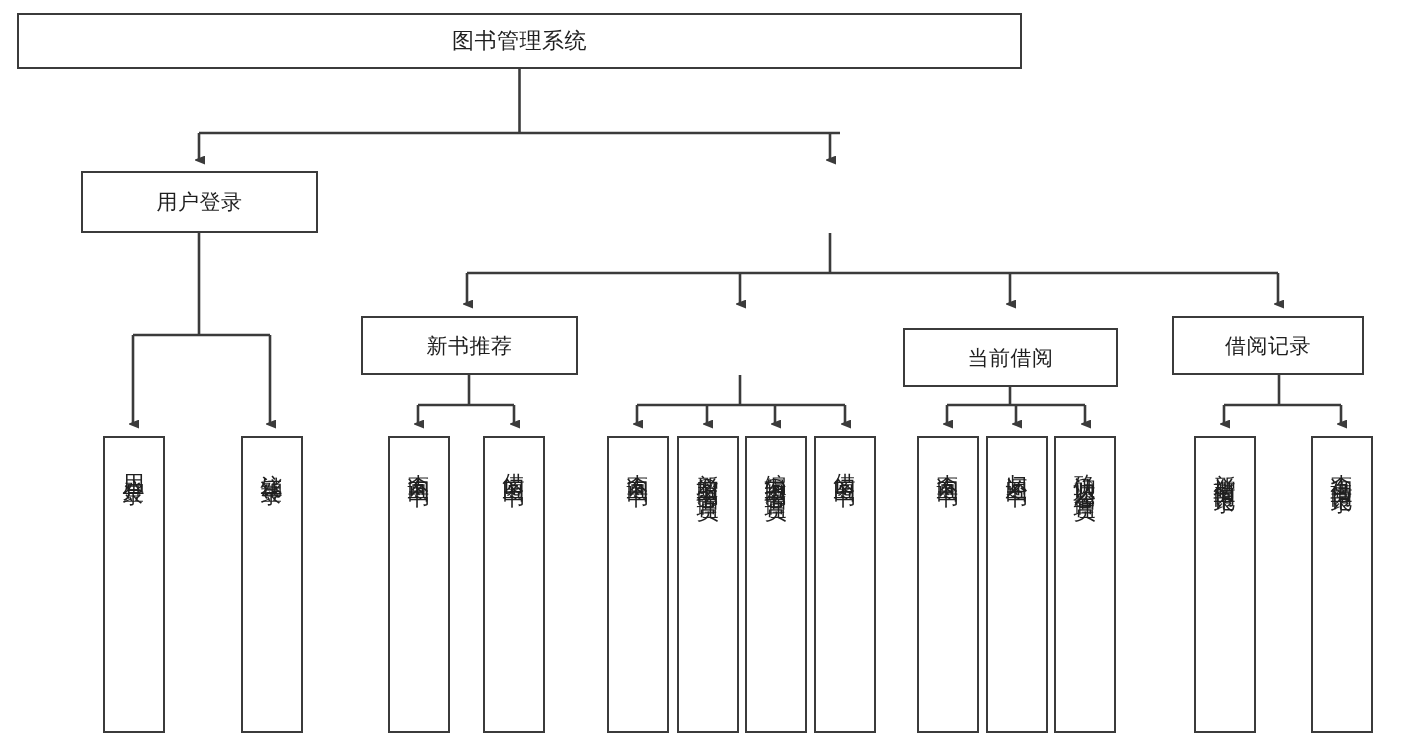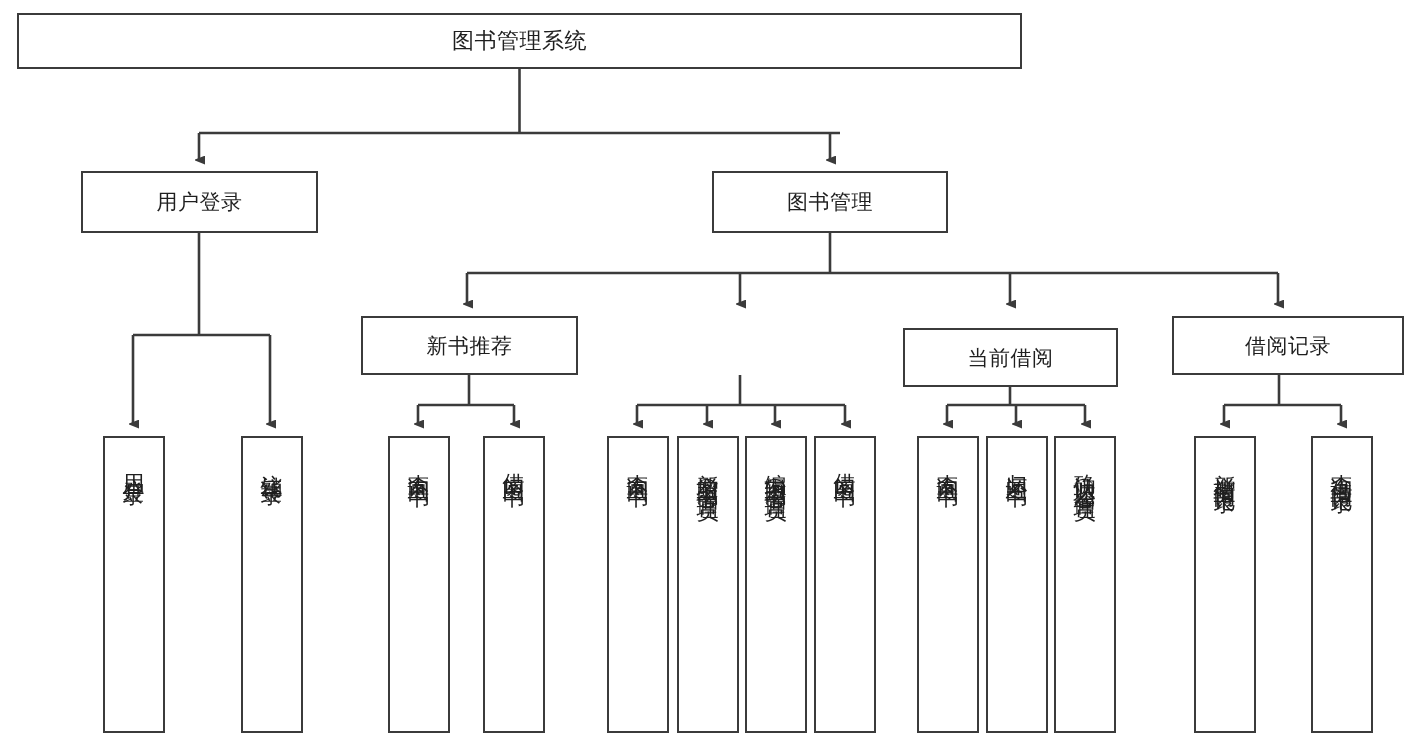--- a/index.html
+++ b/index.html
@@ -137,34 +137,31 @@
   </svg>
 
   <div class="node h root" style="left:17px; top:13px; width:1005px; height:56px;">
     <span class="label">图书管理系统</span>
   </div>
 
   <div class="node h" style="left:81px; top:171px; width:237px; height:62px;">
     <span class="label">用户登录</span>
   </div>
 
-  <div class="node h" style="left:712px; top:171px; width:236px; height:62px;">
-    <span class="label">图书管理</span>
-  </div>
 
   <div class="node h" style="left:361px; top:316px; width:217px; height:59px;">
     <span class="label">新书推荐</span>
   </div>
 
 
   <div class="node h" style="left:903px; top:328px; width:215px; height:59px;">
     <span class="label">当前借阅</span>
   </div>
 
-  <div class="node h" style="left:1172px; top:316px; width:232px; height:59px;">
+  <div class="node h" style="left:1172px; top:316px; width:192px; height:59px;">
     <span class="label">借阅记录</span>
   </div>
 
   <div class="node leaf" style="left:103px; top:436px; width:62px; height:297px;">
     <span class="label">用户登录</span>
   </div>
 
   <div class="node leaf" style="left:241px; top:436px; width:62px; height:297px;">
     <span class="label">注销登录</span>
   </div>

